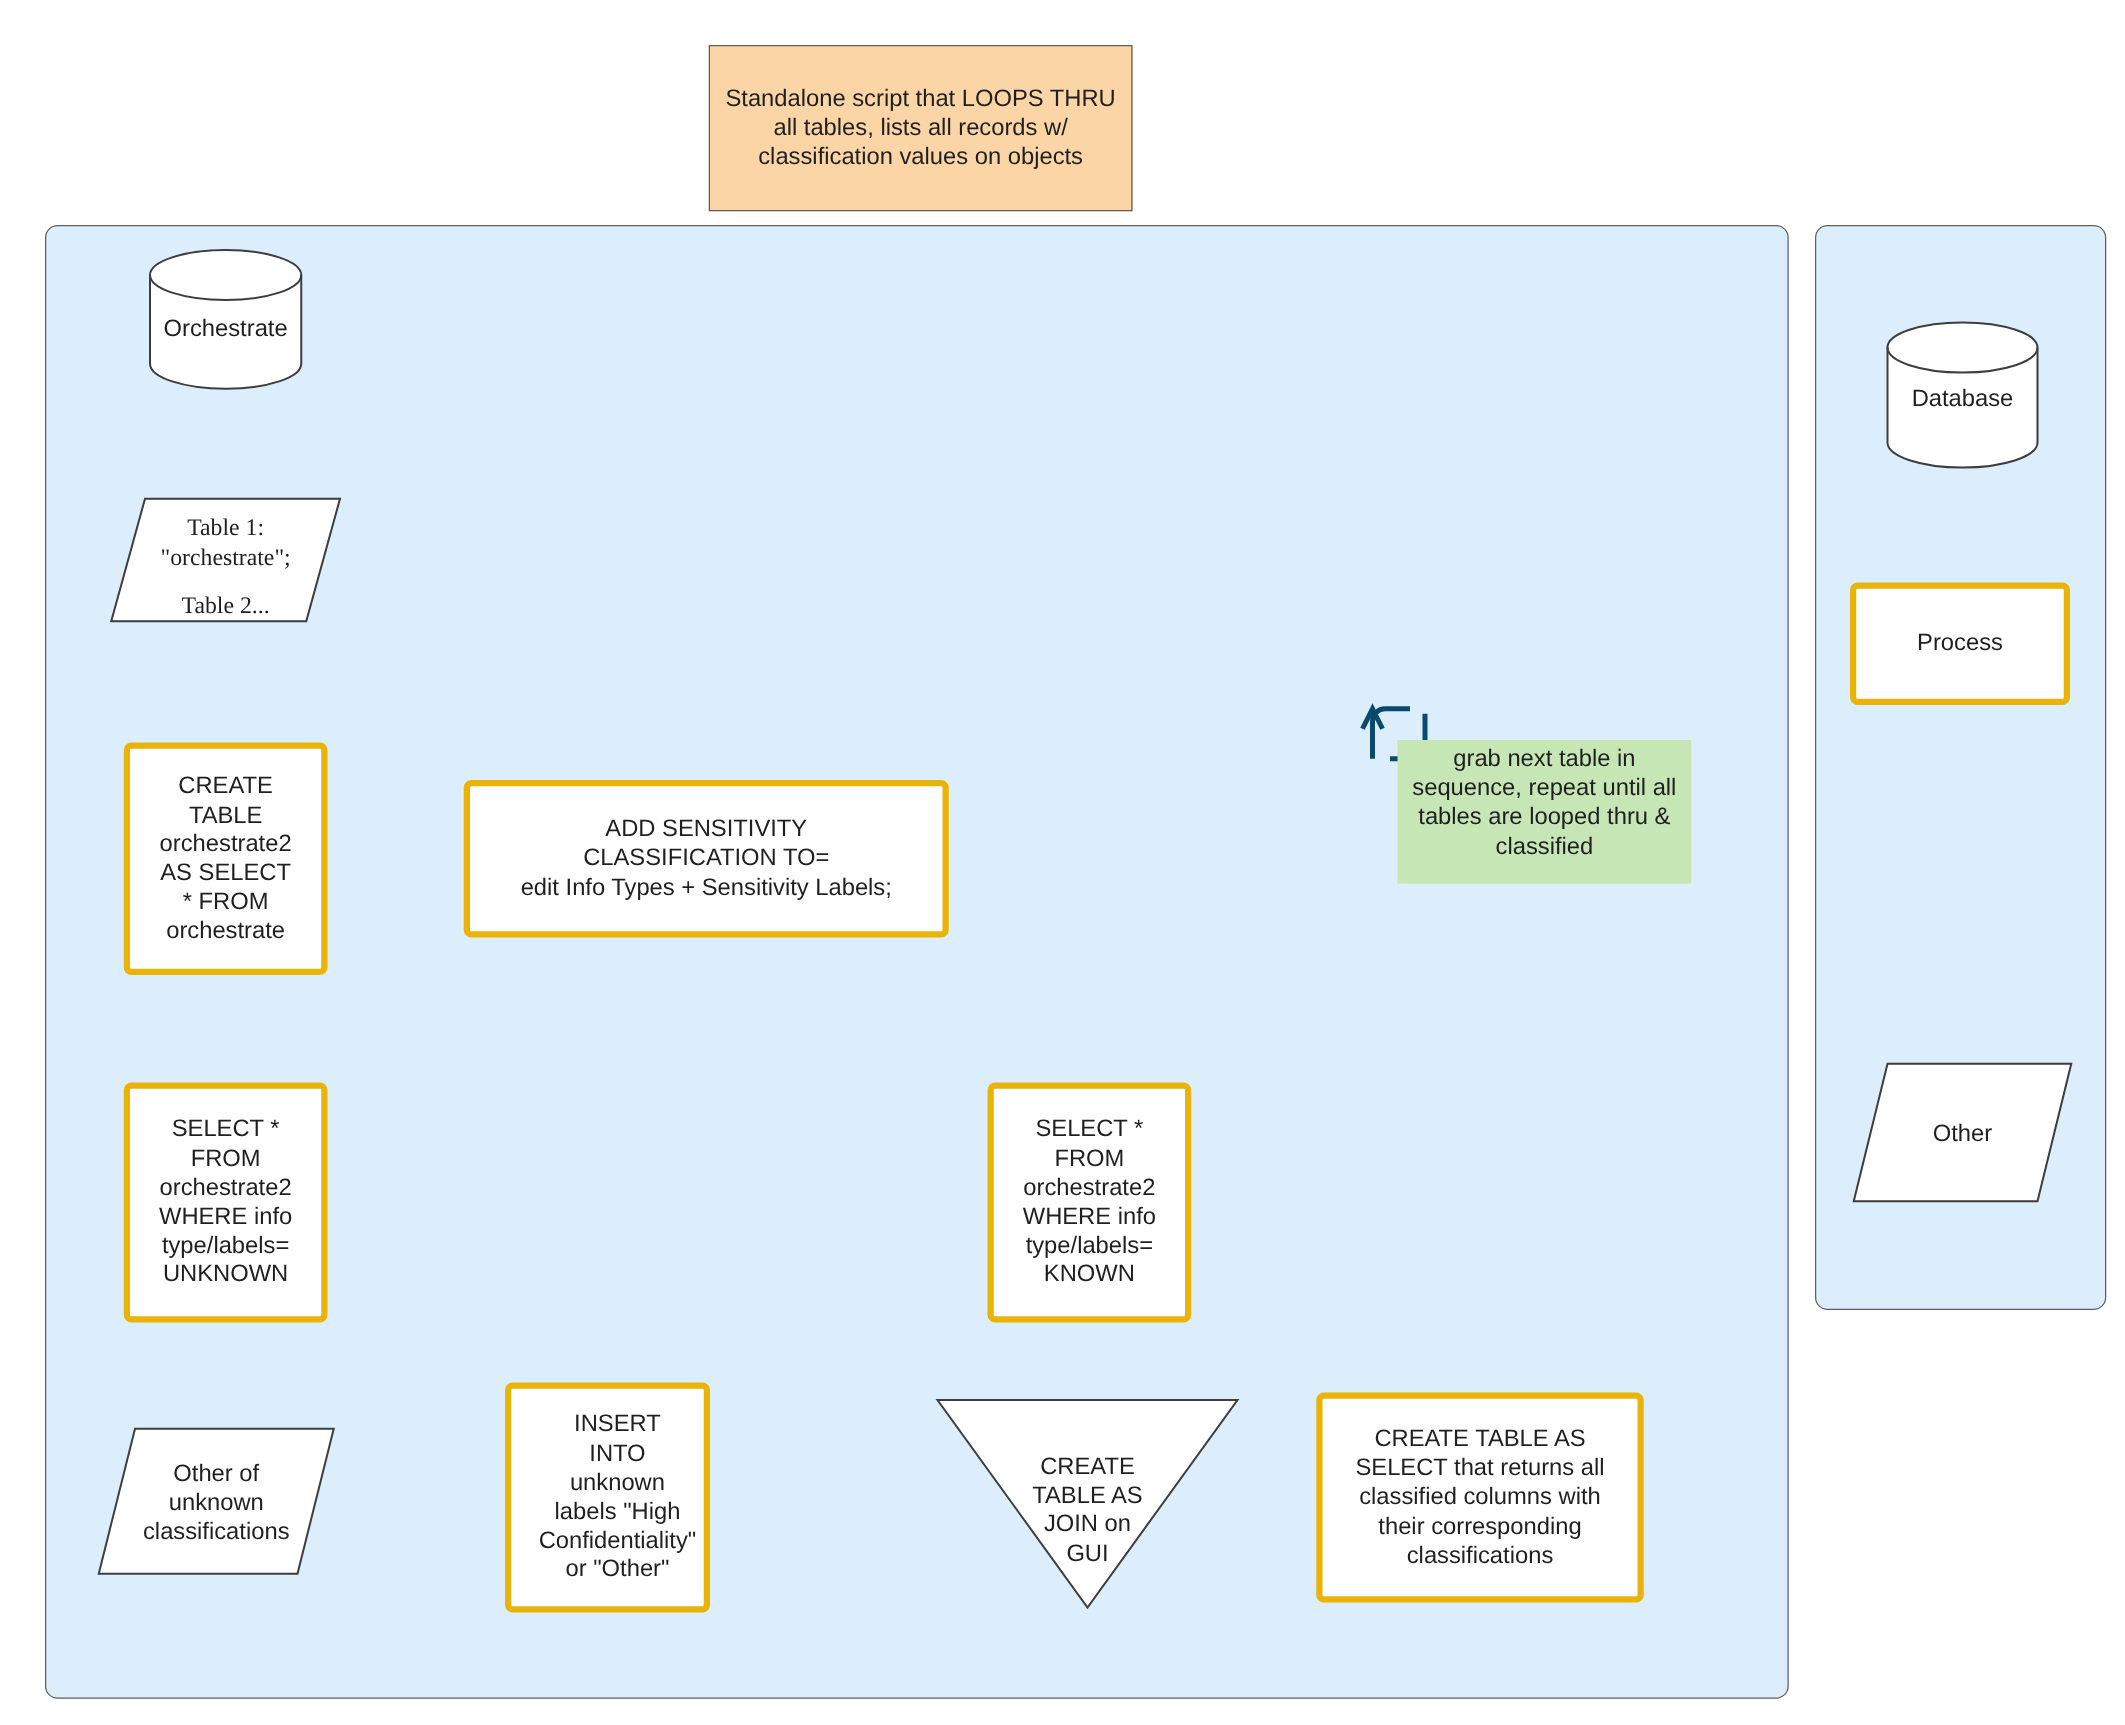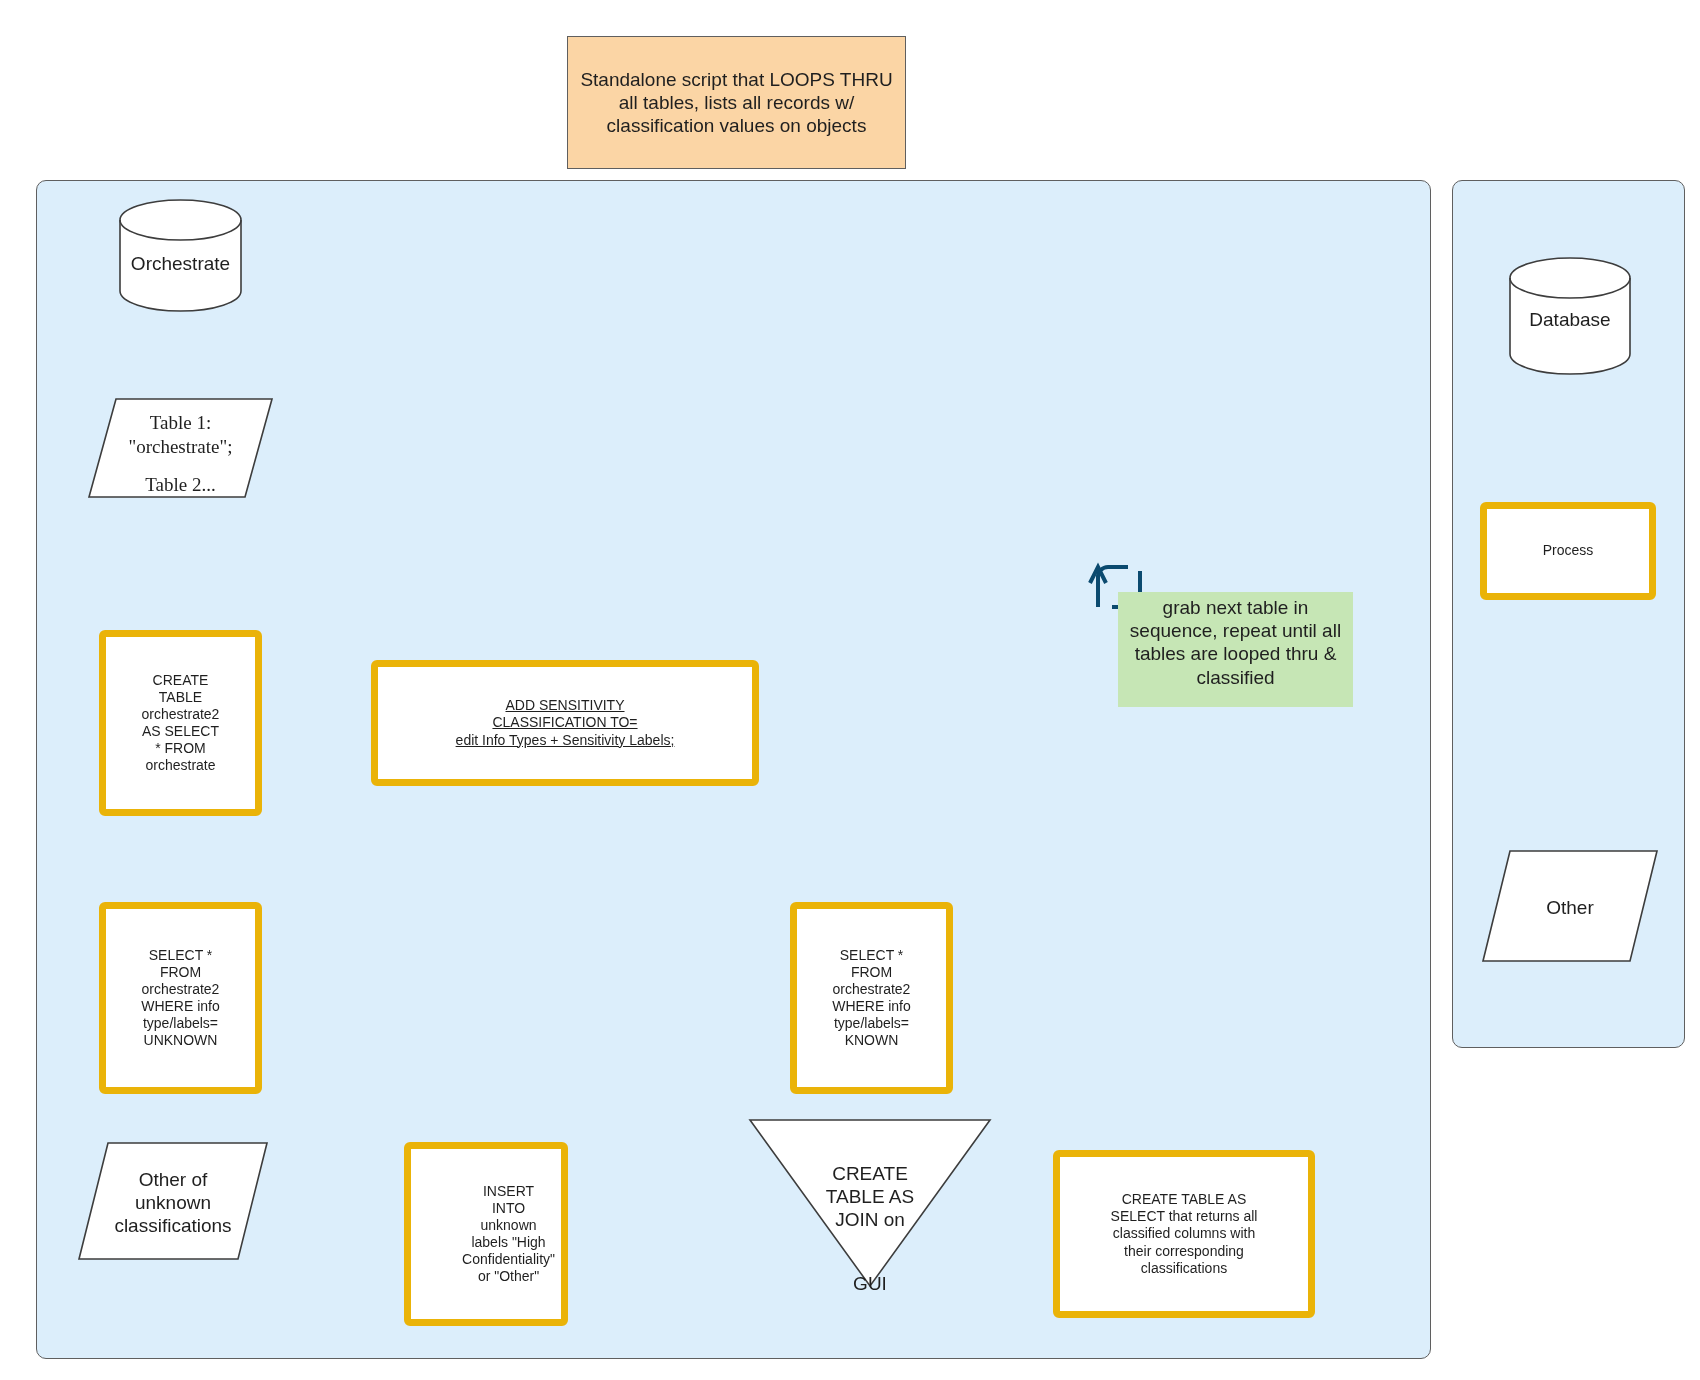--- a/index.html
+++ b/index.html
@@ -37,25 +37,24 @@
     font-size: 19px;
     padding: 4px 8px;
   }
   .container {
     background: #dceefb;
     border: 1px solid #5f5f5f;
     border-radius: 10px;
   }
   .process {
     background: #ffffff;
-    border: 7px solid #eab308;
+    border: 5px solid #eab308;
     border-radius: 6px;
-    font-size: 14px;
+    font-size: 19px;
     padding: 4px 6px;
-    margin-top: 36px;
   }
   .greennote {
     background: #c6e6b5;
     border: none;
     font-size: 19px;
     padding: 2px 6px;
   }
   .db-wrap, .data-wrap, .merge-wrap {
     position: absolute;
   }
@@ -139,21 +138,21 @@
   <div class="node process" style="left:99px; top:594px; width:163px; height:186px; flex-direction:column;">
     <span style="white-space:pre-line;">CREATE
 TABLE
 orchestrate2
 AS SELECT
 * FROM
 orchestrate</span>
   </div>
 
   <div class="node process" style="left:371px; top:624px; width:388px; height:126px;">
-    <span style="white-space:pre-line;text-decoration:underline;">ADD SENSITIVITY
+    <span style="white-space:pre-line;">ADD SENSITIVITY
 CLASSIFICATION TO=
 edit Info Types + Sensitivity Labels;</span>
   </div>
 
   <div class="node process" style="left:99px; top:866px; width:163px; height:192px;">
     <span style="white-space:pre-line;">SELECT *
 FROM
 orchestrate2
 WHERE info
 type/labels=
@@ -190,21 +189,21 @@
   </div>
 
   <div class="merge-wrap" style="left:748px; top:1118px; width:244px; height:170px;">
     <svg class="shape" width="244" height="170">
       <path d="M2,2 L242,2 L122,168 Z" fill="#ffffff" stroke="#3d3d3d" stroke-width="1.6"></path>
     </svg>
     <div class="shape-text" style="top:44px;">
       <span style="display:block;">CREATE</span>
       <span style="display:block;">TABLE AS</span>
       <span style="display:block;">JOIN on</span>
-      <span style="display:block;margin-top:40px;">GUI</span>
+      <span style="display:block;">GUI</span>
     </div>
   </div>
 
   <div class="node process" style="left:1053px; top:1114px; width:262px; height:168px;">
     <span style="white-space:pre-line;">CREATE TABLE AS
 SELECT that returns all
 classified columns with
 their corresponding
 classifications</span>
   </div>

